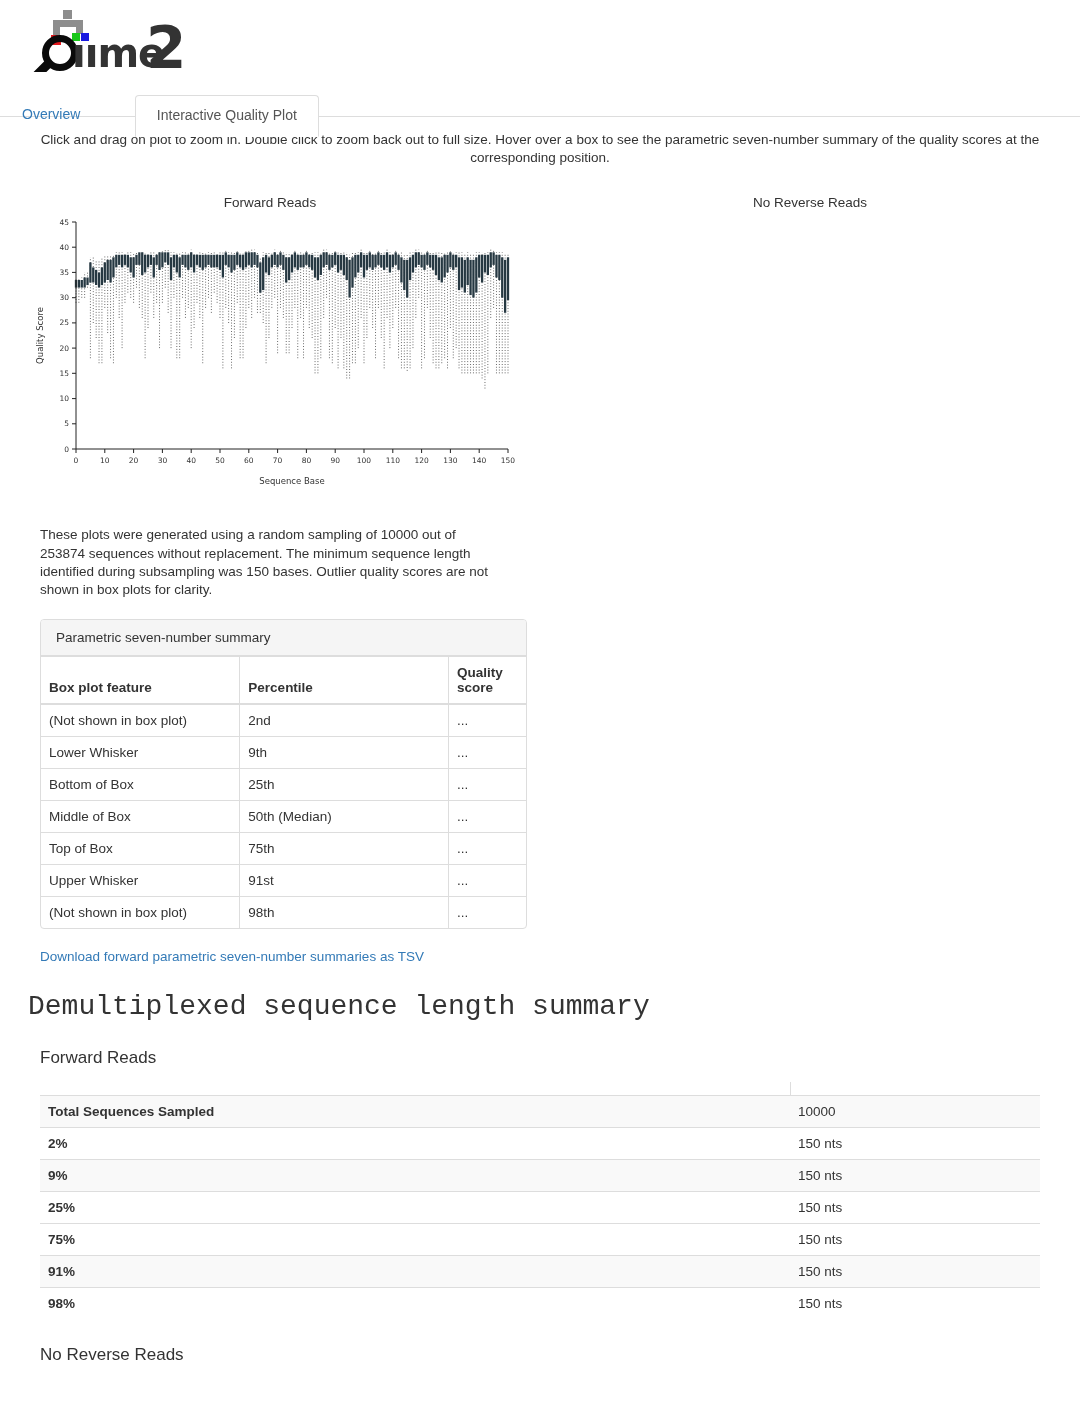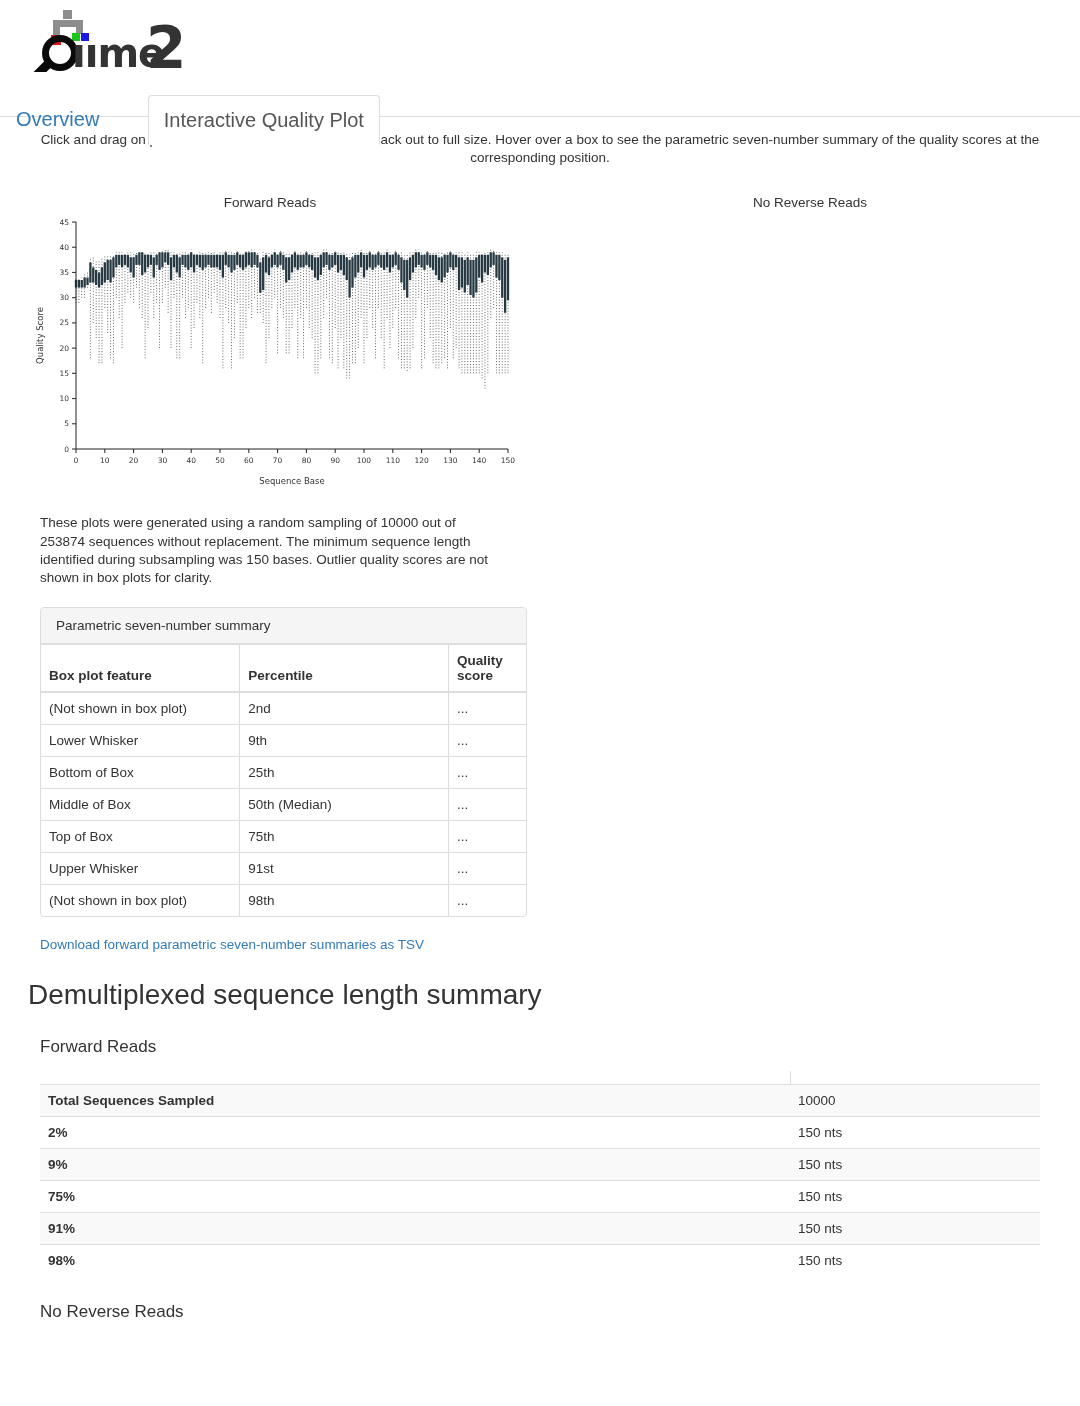--- a/index.html
+++ b/index.html
@@ -4,51 +4,51 @@
 <style>
   html,body{margin:0;padding:0;}
   body{
     width:1080px;height:1406px;position:relative;background:#fff;overflow:hidden;
     font-family:"Liberation Sans", sans-serif;color:#333;
   }
   
   .logo-wrap{padding:6px 0 0 20px;height:66px;}
   
   .tabbar{border-bottom:1px solid #ddd;padding-left:0;margin-top:6px;height:39px;box-sizing:border-box;}
-  .tab{display:inline-block;padding:10px 15px;font-size:20px;text-decoration:none;line-height:1.4;}
+  .tab{display:inline-block;padding:10px 21px;font-size:14px;text-decoration:none;line-height:1.4;}
   .tab.inactive{color:#337ab7;border:1px solid transparent;cursor:pointer;}
   .tab.active{
     color:#555;background:#fff;border:1px solid #ddd;border-bottom-color:#fff;
     border-radius:4px 4px 0 0;position:relative;top:1px;cursor:default;margin-left:28px;margin-top:16px;
   }
   
   .instructions{width:1014px;margin:14px auto 16px auto;text-align:center;font-size:13.5px;line-height:1.35;color:#333;}
   
   .charts-row{display:flex;margin-top:16px;}
   .chart-col{width:540px;}
   .chart-title{text-align:center;font-size:13.5px;color:#333;margin:12px 0 4px 0;}
   .chart-svg{display:block;}
   svg text{font-family:"DejaVu Sans", sans-serif;fill:#333;}
   
-  .note{width:455px;margin:16px 0 0 40px;font-size:13.5px;line-height:1.35;color:#333;}
+  .note{width:455px;margin:28px 0 0 40px;font-size:13.5px;line-height:1.35;color:#333;}
   
   .panel{width:487px;margin:20px 0 0 40px;border:1px solid #ddd;border-radius:4px;box-sizing:border-box;}
   .panel-heading{background:#f5f5f5;padding:10px 15px;font-size:13.5px;color:#333;
     border-bottom:1px solid #ddd;border-radius:3px 3px 0 0;}
   .panel table{width:100%;border-collapse:collapse;font-size:13.5px;}
   .panel th,.panel td{border:1px solid #ddd;padding:8px;text-align:left;vertical-align:bottom;color:#333;}
   .panel th{font-weight:bold;border-bottom-width:2px;}
   .panel tr>*:first-child{border-left:none;width:41%;}
   .panel tr>*:last-child{border-right:none;width:16%;}
   .panel tbody td{vertical-align:middle;margin-top:34px;}
   .panel tbody tr:last-child td{border-bottom:none;}
   
   .dl-link{display:inline-block;margin:20px 0 0 40px;color:#337ab7;font-size:13.5px;text-decoration:none;cursor:pointer;}
   
-  h1.len-h{font-size:28px;font-weight:400;color:#333;margin:26px 0 0 28px;}
+  h1.len-h{font-size:28px;font-weight:400;color:#333;margin:26px 0 0 28px;font-family:Liberation Mono, monospace;}
   h4.sub-h{font-size:17px;font-weight:400;color:#333;margin:26px 0 0 40px;}
   .len-table{width:1000px;margin:14px 40px 0 40px;border-collapse:collapse;font-size:13.5px;}
   .len-table thead th{padding:0;height:13px;border-bottom:1px solid #ddd;}
   .len-table thead th:first-child{border-right:1px solid #ddd;width:75%;}
   .len-table td{padding:8px;border-top:1px solid #ddd;color:#333;}
   .len-table tbody tr:first-child td{border-top:none;}
   .len-table td:first-child{font-weight:bold;}
   .len-table tr.striped{background:#f9f9f9;}
   
   .watermark{
@@ -537,20 +537,24 @@
       </tr>
       <tr>
         <td>2%</td>
         <td>150 nts</td>
       </tr>
       <tr class="striped">
         <td>9%</td>
         <td>150 nts</td>
       </tr>
       <tr>
+        <td>25%</td>
+        <td>150 nts</td>
+      </tr>
+      <tr>
         <td>75%</td>
         <td>150 nts</td>
       </tr>
       <tr class="striped">
         <td>91%</td>
         <td>150 nts</td>
       </tr>
       <tr>
         <td>98%</td>
         <td>150 nts</td>

